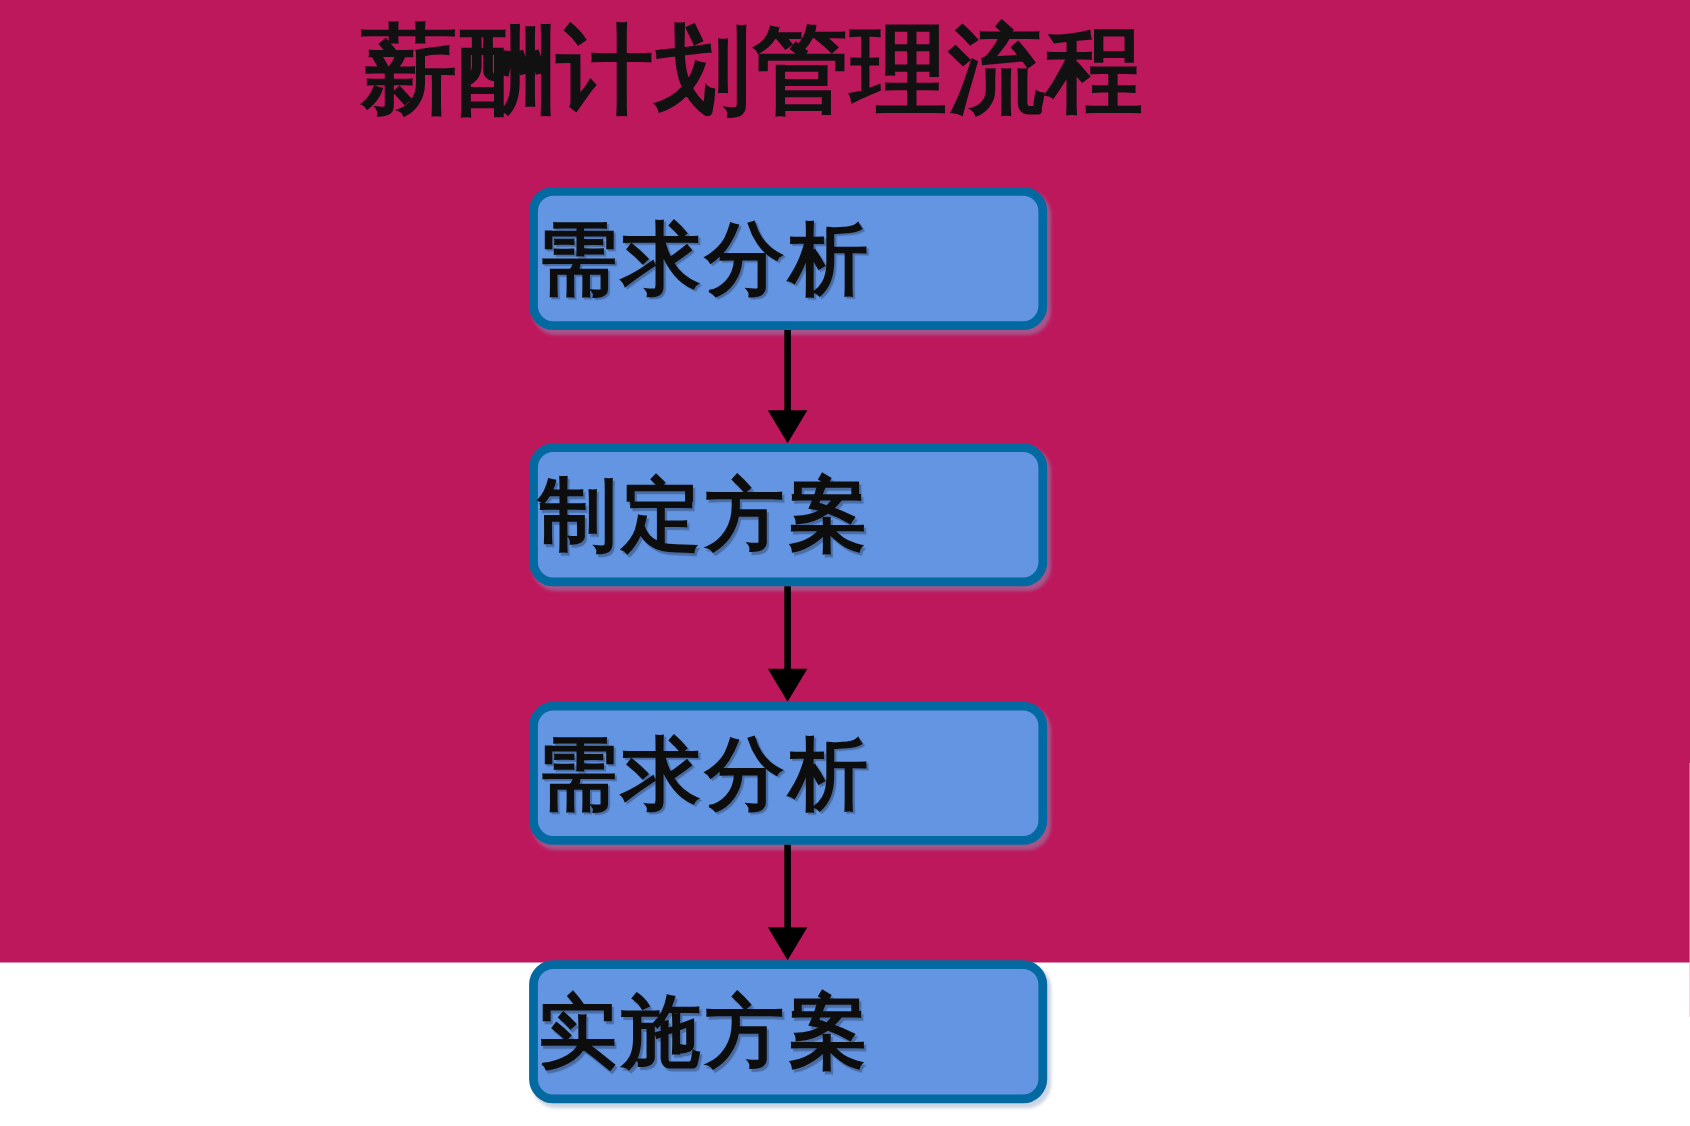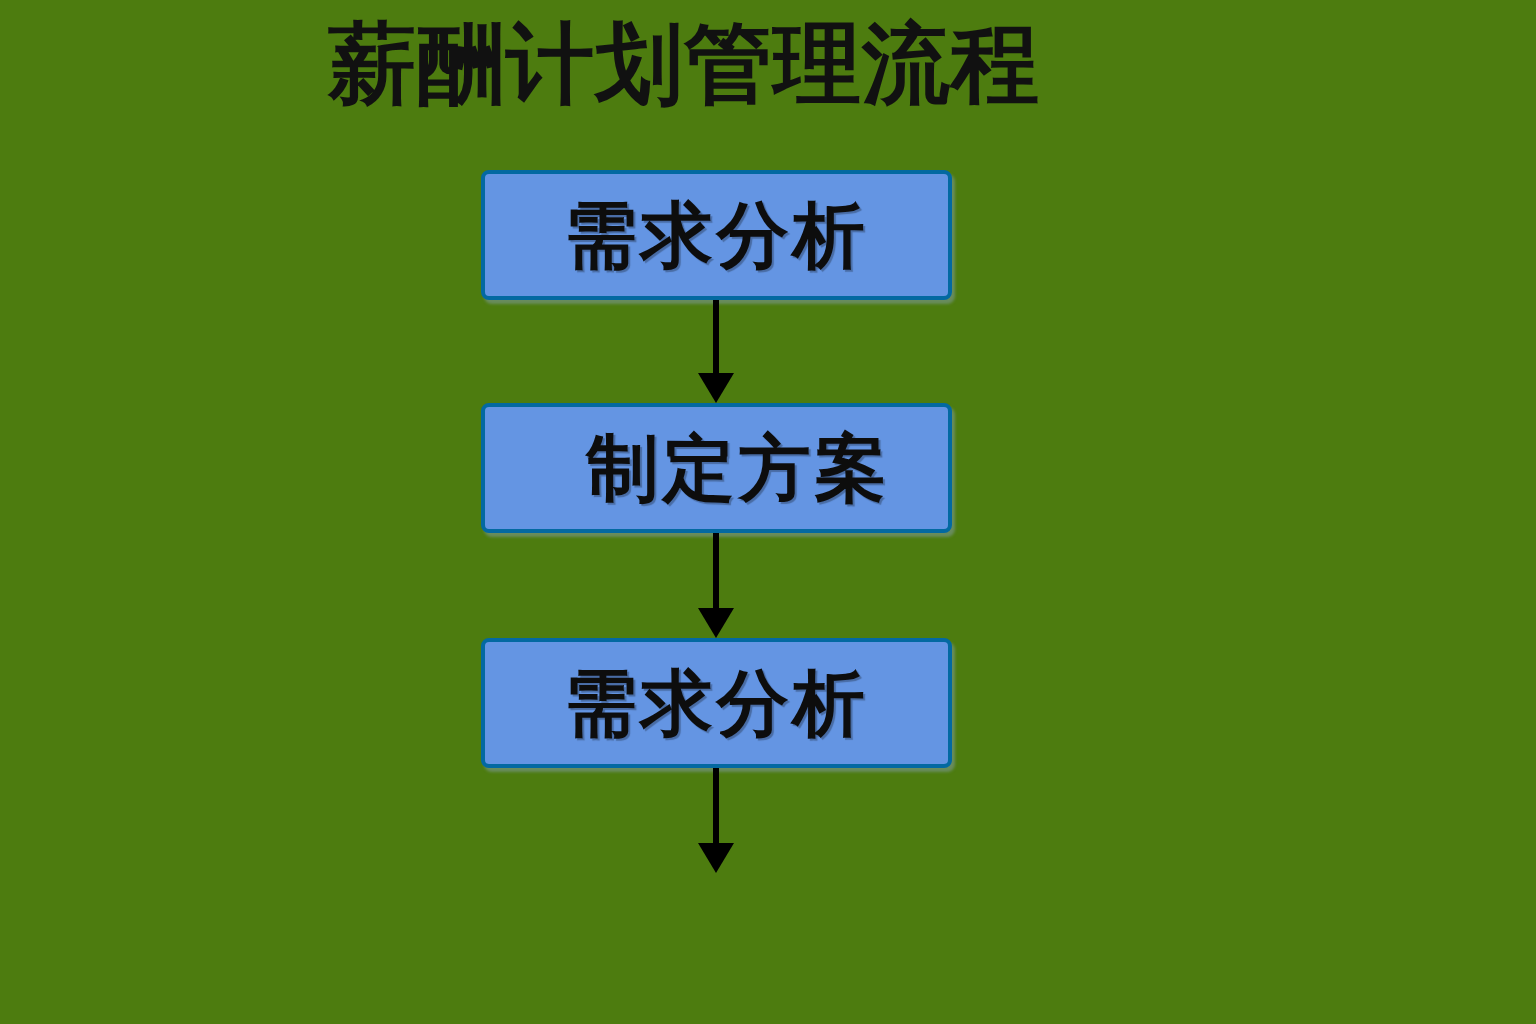--- a/index.html
+++ b/index.html
@@ -9,22 +9,22 @@
   }
   body {
     width: 1536px;
     height: 1024px;
     font-family: "DejaVu Sans", "Liberation Sans", sans-serif;
     overflow: hidden;
   }
   .canvas {
     position: relative;
     width: 1536px;
-    height: 1024px;
-    background: #4d7c0f;
+    height: 875px;
+    background: #be185d;
   }
 
   
   .chart-title {
     position: absolute;
     left: 0;
     top: 16px;
     width: 1368px;
     text-align: center;
     font-size: 88px;
@@ -36,39 +36,39 @@
   }
 
   
   .flow-node {
     position: absolute;
     left: 481px;
     width: 471px;
     height: 130px;
     box-sizing: border-box;
     background: #6495E3;
-    border: 4px solid #0369a1;
-    border-radius: 8px;
+    border: 8px solid #0369a1;
+    border-radius: 22px;
     box-shadow: 3px 4px 3px rgba(140, 160, 190, 0.45);
     display: flex;
     align-items: center;
-    justify-content: center;
+    justify-content: flex-start;
   }
   .flow-node .node-label {
     font-size: 72px;
     line-height: 78px;
     font-weight: 700;
     color: #0d0d0d;
     letter-spacing: 4px;
     text-shadow: 2px 2px 1px rgba(0, 0, 0, 0.28);
     white-space: nowrap;
   }
 
   #node-1 { top: 170px; }
-  #node-2 { top: 403px; padding-left: 44px; }
+  #node-2 { top: 403px; }
   #node-3 { top: 638px; }
   #node-4 { top: 873px; }
 
   
   .flow-arrow {
     position: absolute;
     left: 713px;
     width: 6px;
   }
   .flow-arrow .arrow-shaft {
@@ -127,14 +127,17 @@
 
   <div class="flow-node" id="node-3">
     <span class="node-label">需求分析</span>
   </div>
 
   <div class="flow-arrow" id="arrow-3">
     <div class="arrow-shaft"></div>
     <div class="arrow-head"></div>
   </div>
 
+  <div class="flow-node" id="node-4">
+    <span class="node-label">实施方案</span>
+  </div>
 
 </div>
 
 </body></html>

